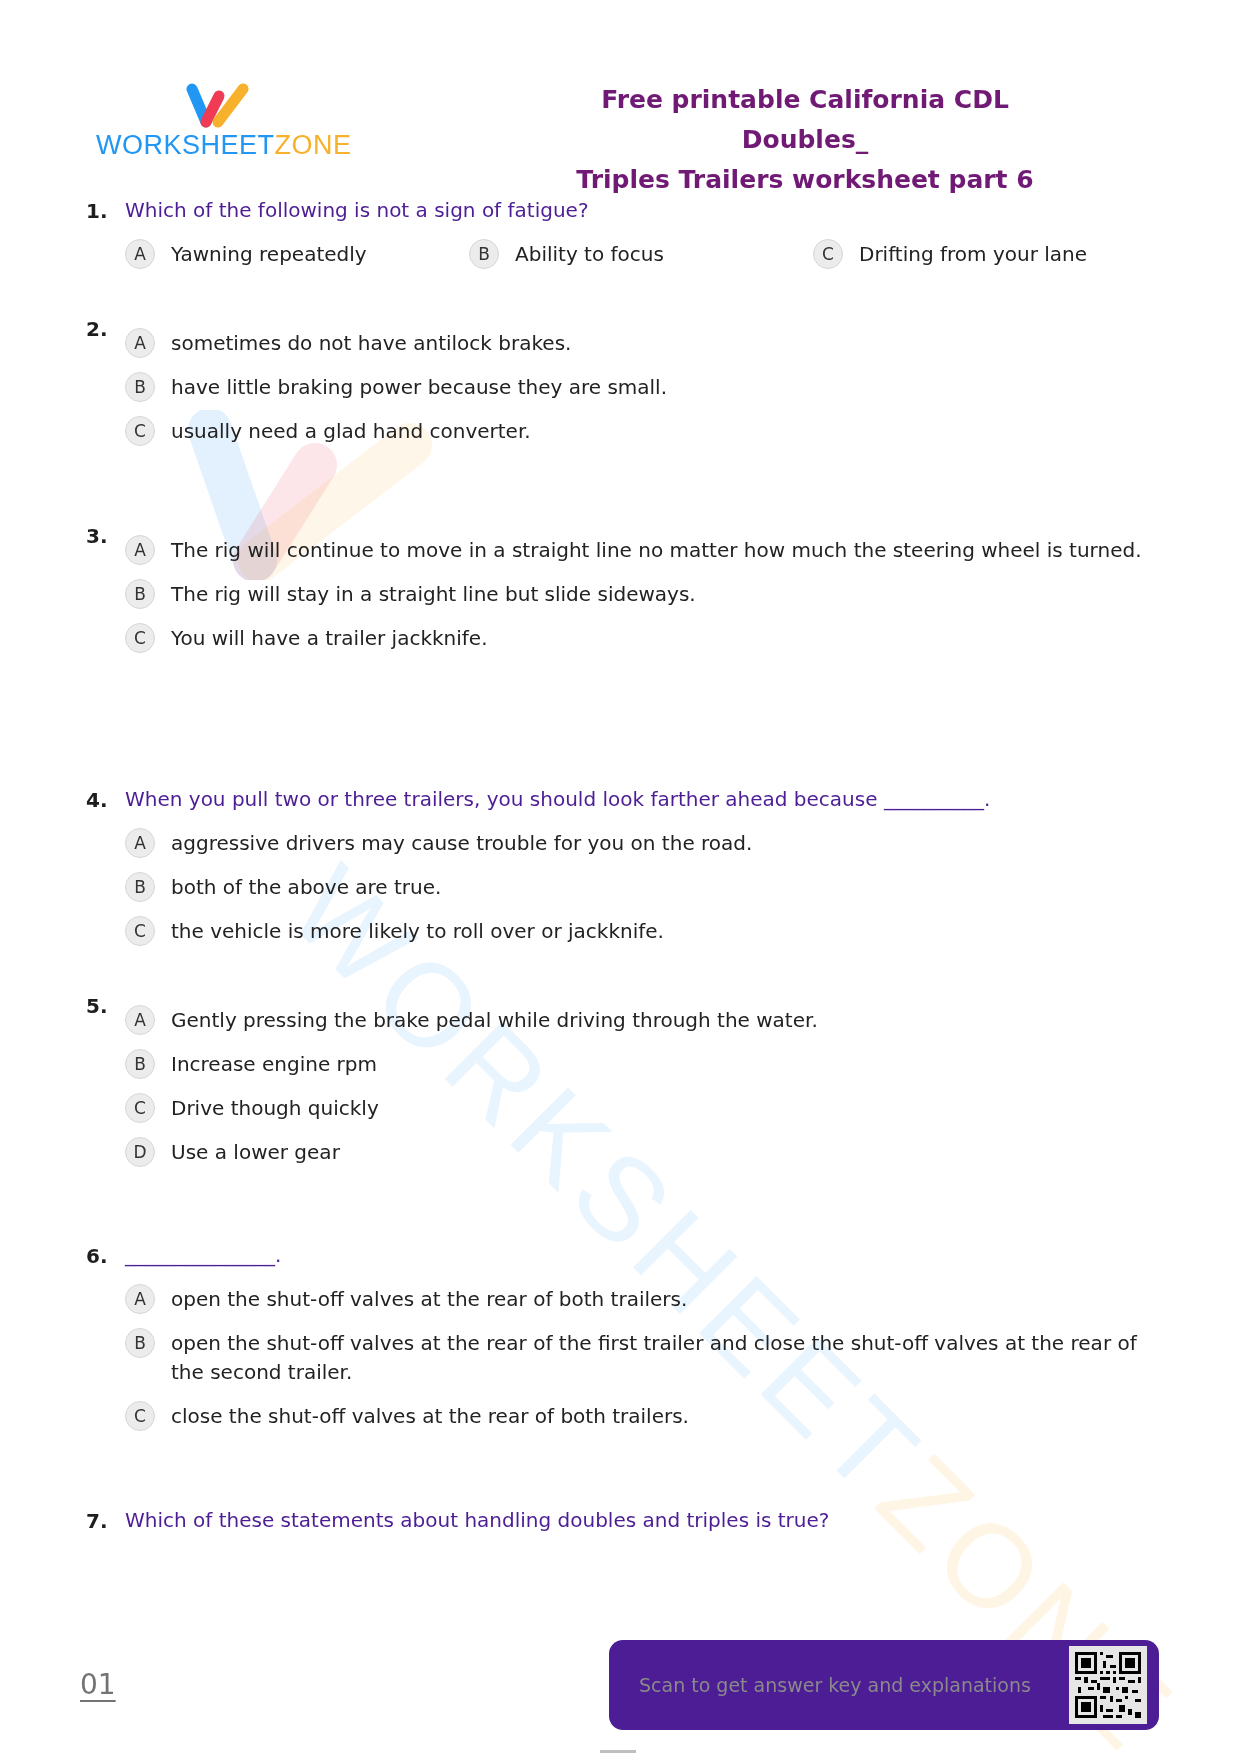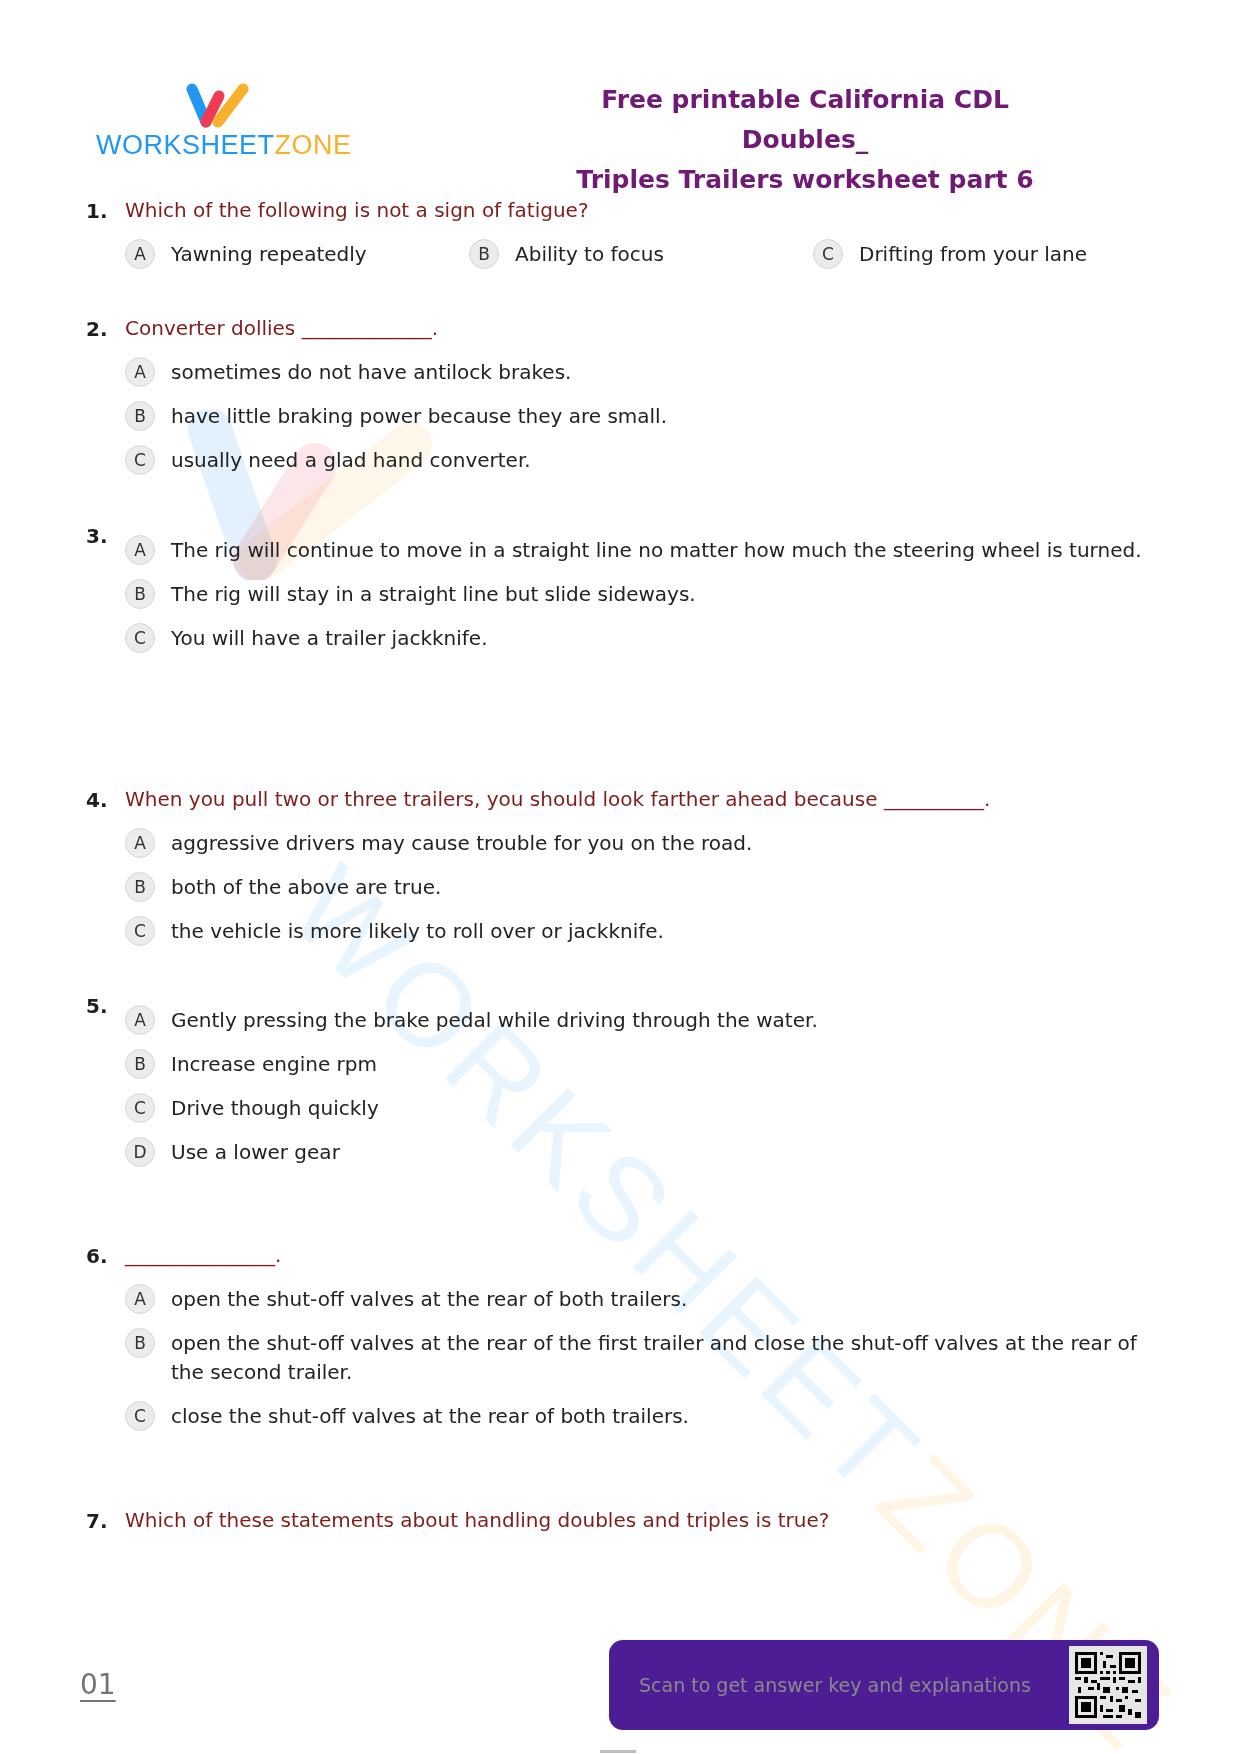--- a/index.html
+++ b/index.html
@@ -19,21 +19,21 @@
   .watermark { position: absolute; left: 0; top: 0; width: 1239px; height: 1754px; pointer-events: none; z-index: 0; }
   .wm-text {
     position: absolute; left: 360px; top: 840px; transform-origin: 0 0; transform: rotate(45deg);
     font-family: "Liberation Sans", sans-serif; font-size: 118px; letter-spacing: 8px; font-weight: 400; white-space: nowrap;
   }
   .wm-text .w { color: rgba(33,150,243,0.10); }
   .wm-text .z { color: rgba(247,177,44,0.13); }
   .content { position: relative; z-index: 1; }
   .q { position: absolute; left: 86px; width: 1080px; }
   .q-num { position: absolute; left: 0; top: 0; font-weight: bold; font-size: 20px; line-height: 30px; color: #1e1e1e; }
-  .q-text { margin-left: 39px; font-size: 20px; line-height: 29px; color: #7f1d1d; }
+  .q-text { margin-left: 39px; font-size: 20px; line-height: 29px; color: #4c1d95; }
   .q-text b { font-weight: bold; }
   .opts { margin-left: 39px; }
   .opt { position: relative; display: flex; align-items: flex-start; font-size: 20px; line-height: 29px; color: #222222; }
   .bubble {
     flex: 0 0 auto; width: 30px; height: 30px; border-radius: 50%; background: #ececec; border: 1px solid #d6d6d6;
     box-sizing: border-box; display: flex; align-items: center; justify-content: center; font-size: 17px; color: #333333; margin-right: 16px; margin-top: -1px;
   }
   .opt-text { flex: 1 1 auto; }
   .opts-row { display: flex; margin-left: 39px; }
   .opts-row .opt { width: 344px; }
@@ -88,21 +88,20 @@
         </div>
       <div class="opt">
           <span class="bubble">C</span>
           <span class="opt-text">Drifting from your lane</span>
         </div>
     </div>
   </div>
 
   <div class="q" style="top:314px;">
     <div class="q-num">2.</div>
-    <div class="q-text">Converter dollies _____________.</div>
     <div class="opts" style="margin-top:15px;">
       <div class="opt" style="margin-bottom:15px;">
           <span class="bubble">A</span>
           <span class="opt-text">sometimes do not have antilock brakes.</span>
         </div>
       <div class="opt" style="margin-bottom:15px;">
           <span class="bubble">B</span>
           <span class="opt-text">have little braking power because they are small.</span>
         </div>
       <div class="opt">

